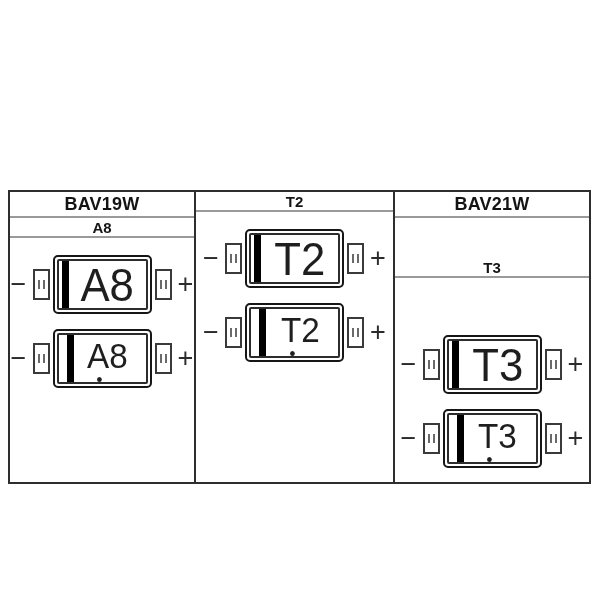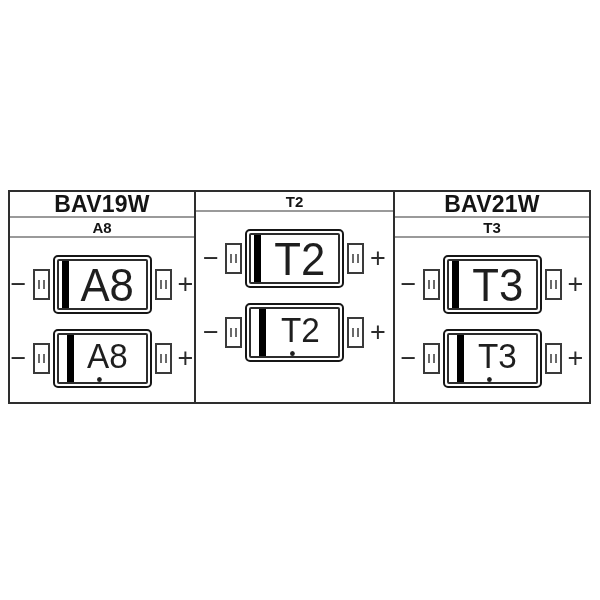--- a/index.html
+++ b/index.html
@@ -7,25 +7,25 @@
   .page {
     position:relative; width:600px; height:600px; background:#ffffff;
     font-family:"Liberation Sans", sans-serif; overflow:hidden;
   }
   .mtable {
     position:absolute; left:8px; top:190px; width:583px;
     border:2px solid #2e2e2e; background:#fff;
     display:grid; grid-template-columns:186px 199px 194px;
   }
   .col { border-right:2px solid #2e2e2e; display:flex; flex-direction:column; }
-  .col:last-child { border-right:none; }
+  .col:last-child { border-right:none;gap:40px; }
   .h1 {
     height:26px; border-bottom:2px solid #9a9a9a;
     display:flex; align-items:center; justify-content:center;
-    font-weight:bold; font-size:23px; color:#141414; letter-spacing:0.2px;
+    font-weight:bold; font-size:18px; color:#141414; letter-spacing:0.2px;
   }
   .h2 {
     height:20px; border-bottom:2px solid #9a9a9a;
     display:flex; align-items:center; justify-content:center;
     font-weight:bold; font-size:15px; color:#141414;
   }
   .dcell {
     height:164px; display:flex; flex-direction:column;
     align-items:center; padding-top:17px; gap:15px;
   }

